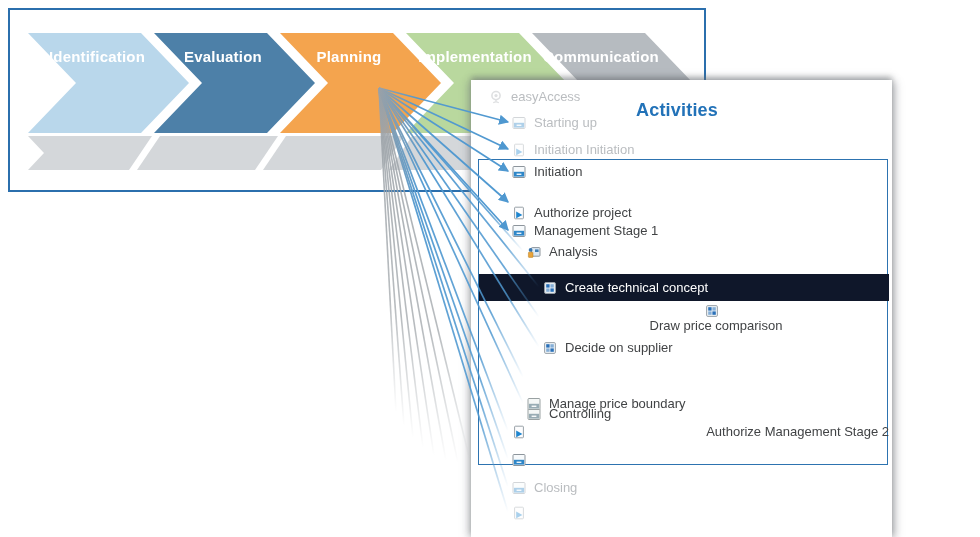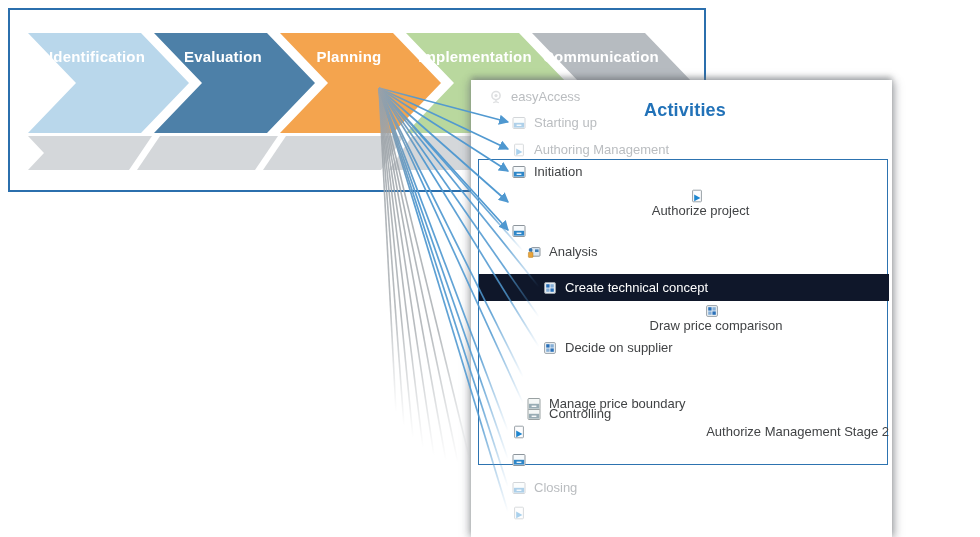--- a/index.html
+++ b/index.html
@@ -7,21 +7,21 @@
     width:980px;height:537px;position:relative;background:#ffffff;overflow:hidden;
     font-family:"Liberation Sans","DejaVu Sans",sans-serif;
   }
   #chart-svg{position:absolute;left:0;top:0;z-index:1;}
   #lines-svg{position:absolute;left:0;top:0;z-index:10;pointer-events:none;}
   .panel{
     position:absolute;left:471px;top:80px;width:421px;height:457px;background:#ffffff;z-index:5;
     box-shadow:0 -3px 6px rgba(95,100,105,.5), 4px 2px 8px rgba(120,124,128,.38), -4px 2px 8px rgba(120,124,128,.28);
   }
   .panel-title{
-    position:absolute;left:173px;top:20px;font-size:18px;font-weight:bold;
+    position:absolute;left:165px;top:20px;font-size:18px;font-weight:bold;
     letter-spacing:.2px;color:#2272b8;white-space:nowrap;
   }
   .blue-box{
     position:absolute;left:7px;top:79px;width:410px;height:306px;
     border:1px solid #2d73b0;box-sizing:border-box;
   }
   .row{
     position:absolute;left:8px;width:410px;height:27px;display:flex;align-items:center;
     font-size:13px;color:#414345;box-sizing:border-box;white-space:nowrap;
   }
@@ -88,49 +88,50 @@
         </span>
         <span>Starting up</span>
       </div>
       <div class="row disabled" style="top: 56px; padding-left: 33px;">
         <span class="icon">
           <svg width="14" height="14" viewBox="0 0 14 14">
             <rect x="2.6" y="1.2" width="8.8" height="11.6" rx="0.8" fill="#fdfdfe" stroke="#99a1a7"></rect>
             <polygon points="4.2,5.6 10.4,9 4.2,12.2" fill="#1f86cf"></polygon>
           </svg>
         </span>
-        <span>Authoring Management</span>
+        <span>Initiation Initiation</span>
       </div>
       <div class="row" style="top: 78px; padding-left: 33px;">
         <span class="icon">
           <svg width="14" height="14" viewBox="0 0 14 14">
             <rect x="1" y="1.5" width="12" height="11" rx="1" fill="#f7fafc" stroke="#8d959c"></rect>
             <rect x="1.9" y="6.8" width="10.2" height="4.8" fill="#2e86c8"></rect>
             <rect x="4.6" y="8.6" width="4.8" height="1.3" fill="#ffffff"></rect>
           </svg>
         </span>
         <span>Initiation</span>
       </div>
-      <div class="row" style="top: 109px; padding-left: 33px; flex-direction: column;">
+      <div class="row" style="top: 119px; padding-left: 33px;">
         <span class="icon">
           <svg width="14" height="14" viewBox="0 0 14 14">
             <rect x="2.6" y="1.2" width="8.8" height="11.6" rx="0.8" fill="#fdfdfe" stroke="#99a1a7"></rect>
             <polygon points="4.2,5.6 10.4,9 4.2,12.2" fill="#1f86cf"></polygon>
           </svg>
         </span>
         <span>Authorize project</span>
       </div>
       <div class="row" style="top: 137px; padding-left: 33px;">
         <span class="icon">
           <svg width="14" height="14" viewBox="0 0 14 14">
             <rect x="1" y="1.5" width="12" height="11" rx="1" fill="#f7fafc" stroke="#8d959c"></rect>
             <rect x="1.9" y="6.8" width="10.2" height="4.8" fill="#2e86c8"></rect>
             <rect x="4.6" y="8.6" width="4.8" height="1.3" fill="#ffffff"></rect>
           </svg>
         </span>
+        <span>Management Stage 1</span>
       </div>
       <div class="row" style="top: 158px; padding-left: 48px;">
         <span class="icon">
           <svg width="14" height="14" viewBox="0 0 14 14">
             <rect x="4.4" y="2.6" width="8.6" height="8.6" rx="0.8" fill="#dbe9f5" stroke="#8d959c"></rect>
             <rect x="8" y="4.4" width="3.6" height="2.6" fill="#3f7fb6"></rect>
             <circle cx="3.6" cy="4.9" r="1.9" fill="#3a77b0"></circle>
             <rect x="1.4" y="7.2" width="4.6" height="5.2" rx="0.6" fill="#e9a43c" stroke="#b57f1f" stroke-width="0.5"></rect>
           </svg>
         </span>

